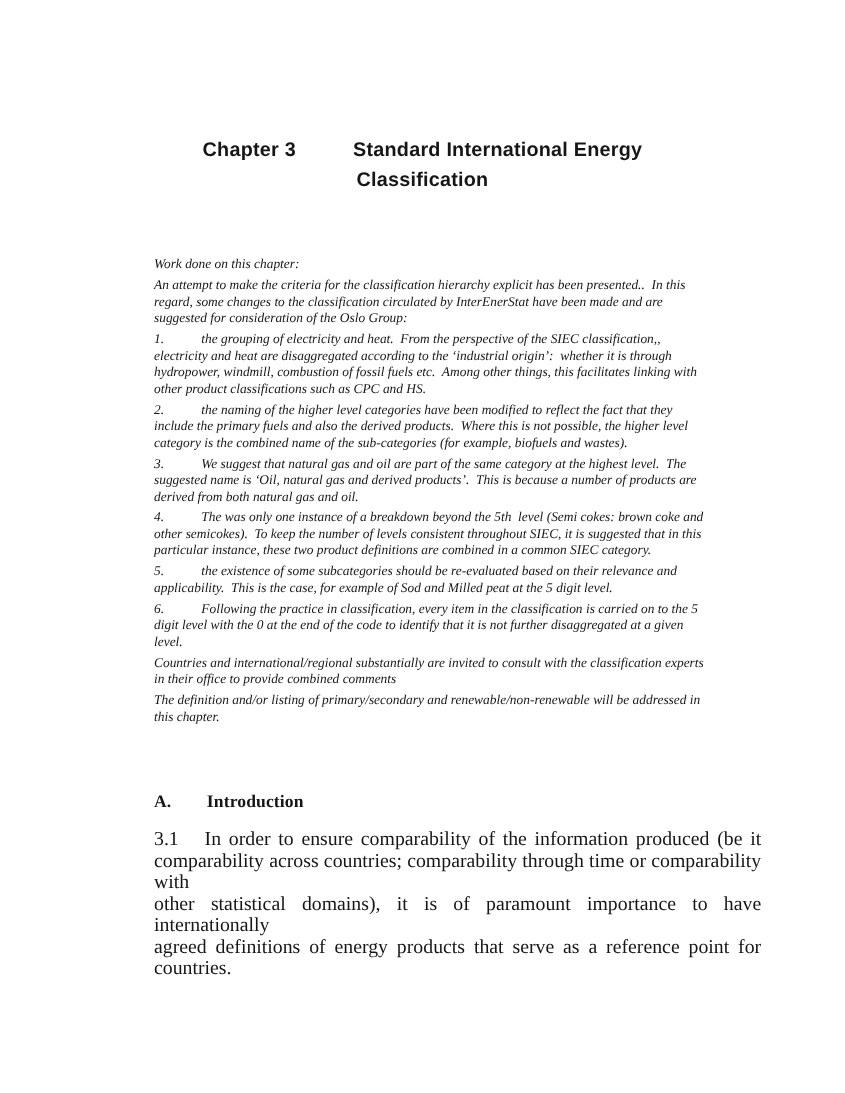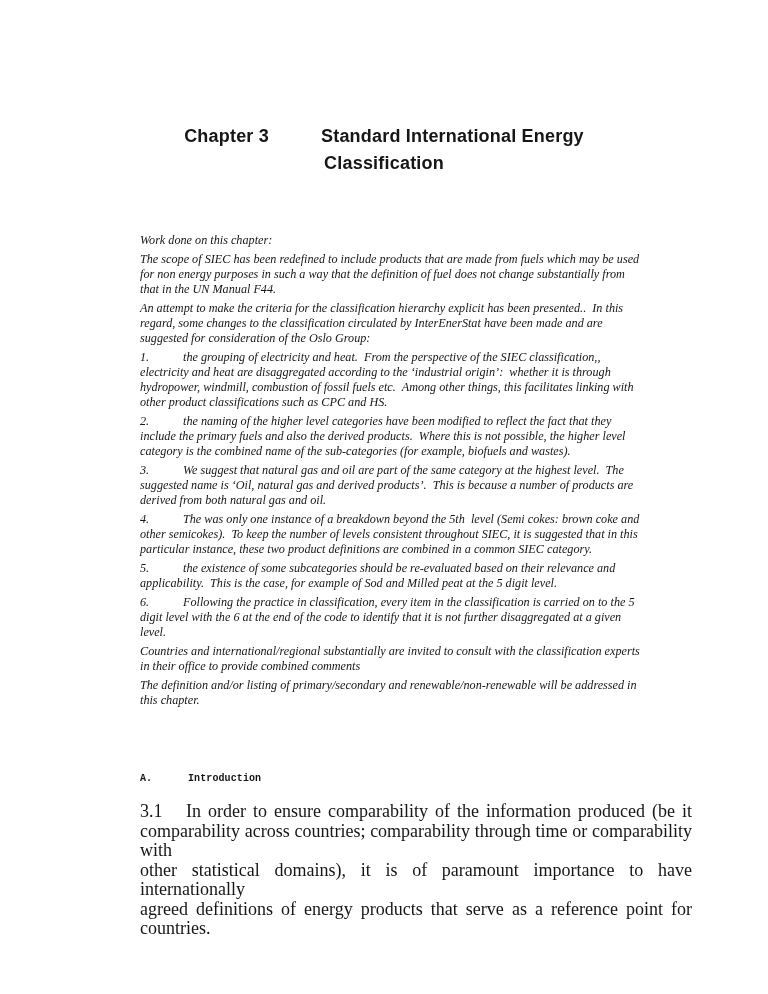--- a/index.html
+++ b/index.html
@@ -37,24 +37,24 @@
   }
   .content p { margin: 0 0 4px 0; }
   .txt { white-space: pre-wrap; }
   .num {
     display: inline-block;
     width: 43px;
     vertical-align: baseline;
   }
   .section-heading {
     margin-top: 62px !important;
-    font-family: Liberation Mono, monospace;
+    font-family: Liberation Serif, serif;
     font-style: normal;
     font-weight: bold;
-    font-size: 10px;
+    font-size: 16px;
     line-height: 18px;
     letter-spacing: 0.1px;
   }
   .section-heading .numA { display: inline-block; width: 48px; }
   .para31 {
     margin-top: 14px !important;
     font-family: "Liberation Serif", serif;
     font-style: normal;
     font-size: 18px;
     line-height: 19.5px;
@@ -72,23 +72,20 @@
 
   <div class="title-block">
     <div class="title-line"><span>Chapter 3</span><span class="title-gap"></span><span>Standard International Energy</span></div>
     <div class="title-line">Classification</div>
   </div>
 
   <div class="content">
 
     <p><span class="txt">Work done on this chapter:</span></p>
 
-    <p><span class="txt">The scope of SIEC has been redefined to include products that are made from fuels which may be used
-for non energy purposes in such a way that the definition of fuel does not change substantially from
-that in the UN Manual F44.</span></p>
 
     <p><span class="txt">An attempt to make the criteria for the classification hierarchy explicit has been presented..  In this
 regard, some changes to the classification circulated by InterEnerStat have been made and are
 suggested for consideration of the Oslo Group:</span></p>
 
     <p><span class="num">1.</span><span class="txt">the grouping of electricity and heat.  From the perspective of the SIEC classification,,
 electricity and heat are disaggregated according to the ‘industrial origin’:  whether it is through
 hydropower, windmill, combustion of fossil fuels etc.  Among other things, this facilitates linking with
 other product classifications such as CPC and HS.</span></p>
 
@@ -101,21 +98,21 @@
 derived from both natural gas and oil.</span></p>
 
     <p><span class="num">4.</span><span class="txt">The was only one instance of a breakdown beyond the 5th  level (Semi cokes: brown coke and
 other semicokes).  To keep the number of levels consistent throughout SIEC, it is suggested that in this
 particular instance, these two product definitions are combined in a common SIEC category.</span></p>
 
     <p><span class="num">5.</span><span class="txt">the existence of some subcategories should be re-evaluated based on their relevance and
 applicability.  This is the case, for example of Sod and Milled peat at the 5 digit level.</span></p>
 
     <p><span class="num">6.</span><span class="txt">Following the practice in classification, every item in the classification is carried on to the 5
-digit level with the 6 at the end of the code to identify that it is not further disaggregated at a given
+digit level with the 0 at the end of the code to identify that it is not further disaggregated at a given
 level.</span></p>
 
 
     <p><span class="txt">Countries and international/regional substantially are invited to consult with the classification experts
 in their office to provide combined comments</span></p>
 
     <p><span class="txt">The definition and/or listing of primary/secondary and renewable/non-renewable will be addressed in
 this chapter.</span></p>
 
     <p class="section-heading"><span class="numA">A.</span><span>Introduction</span></p>

